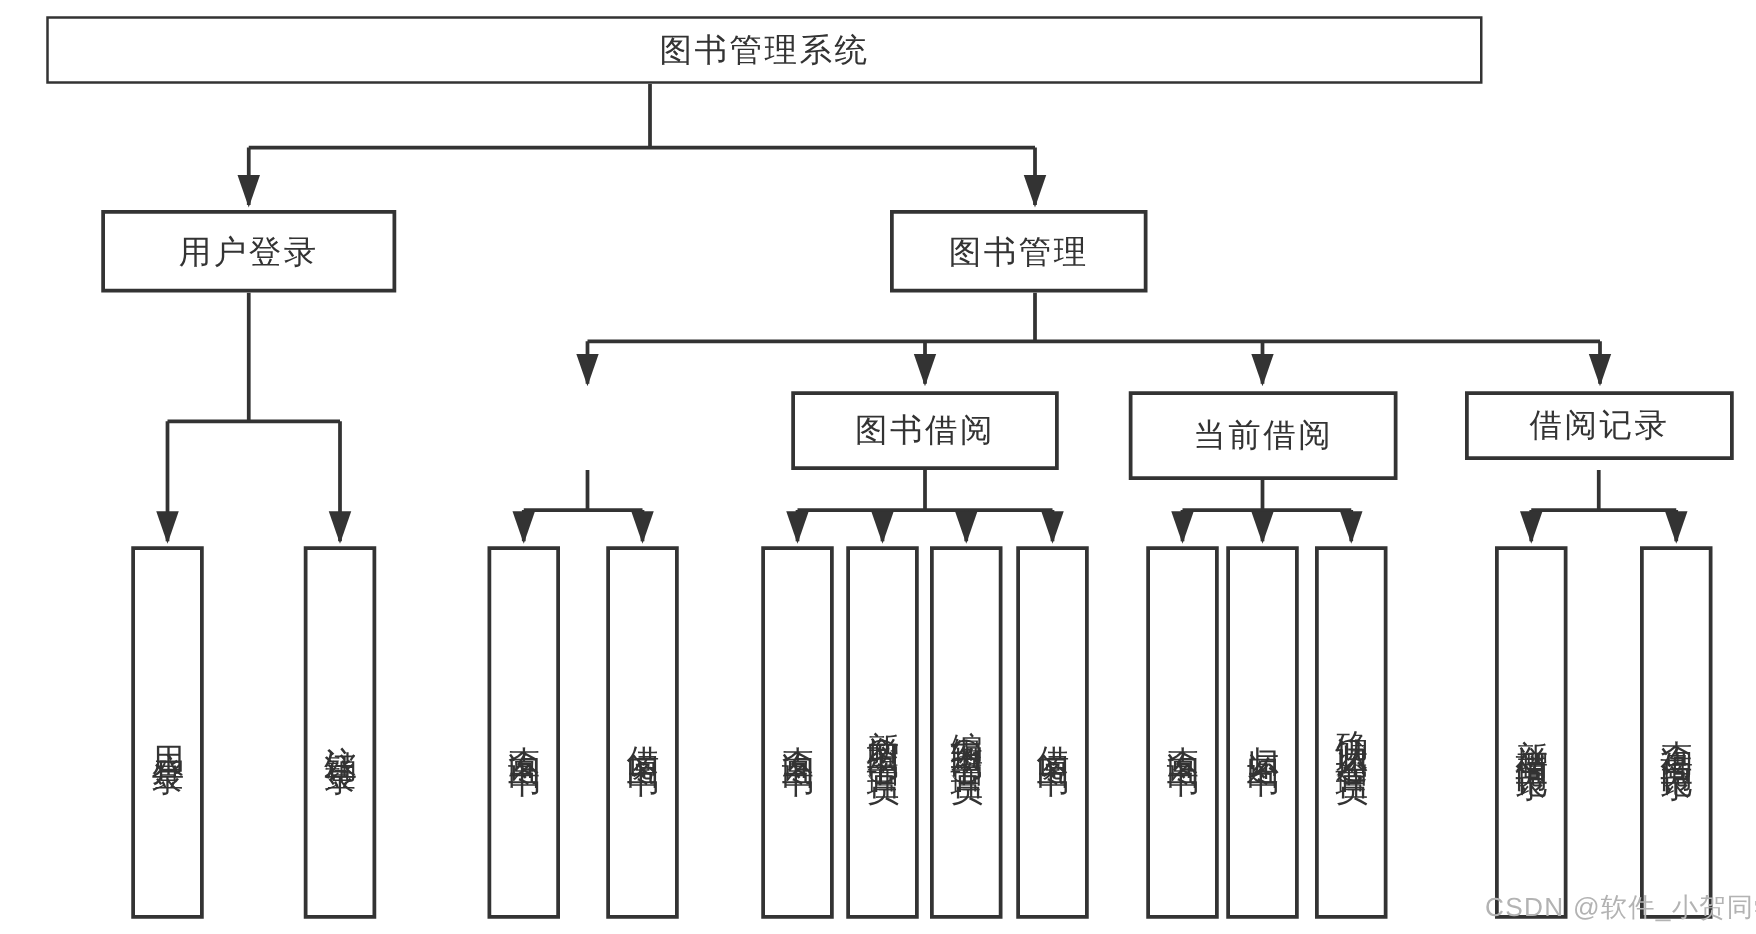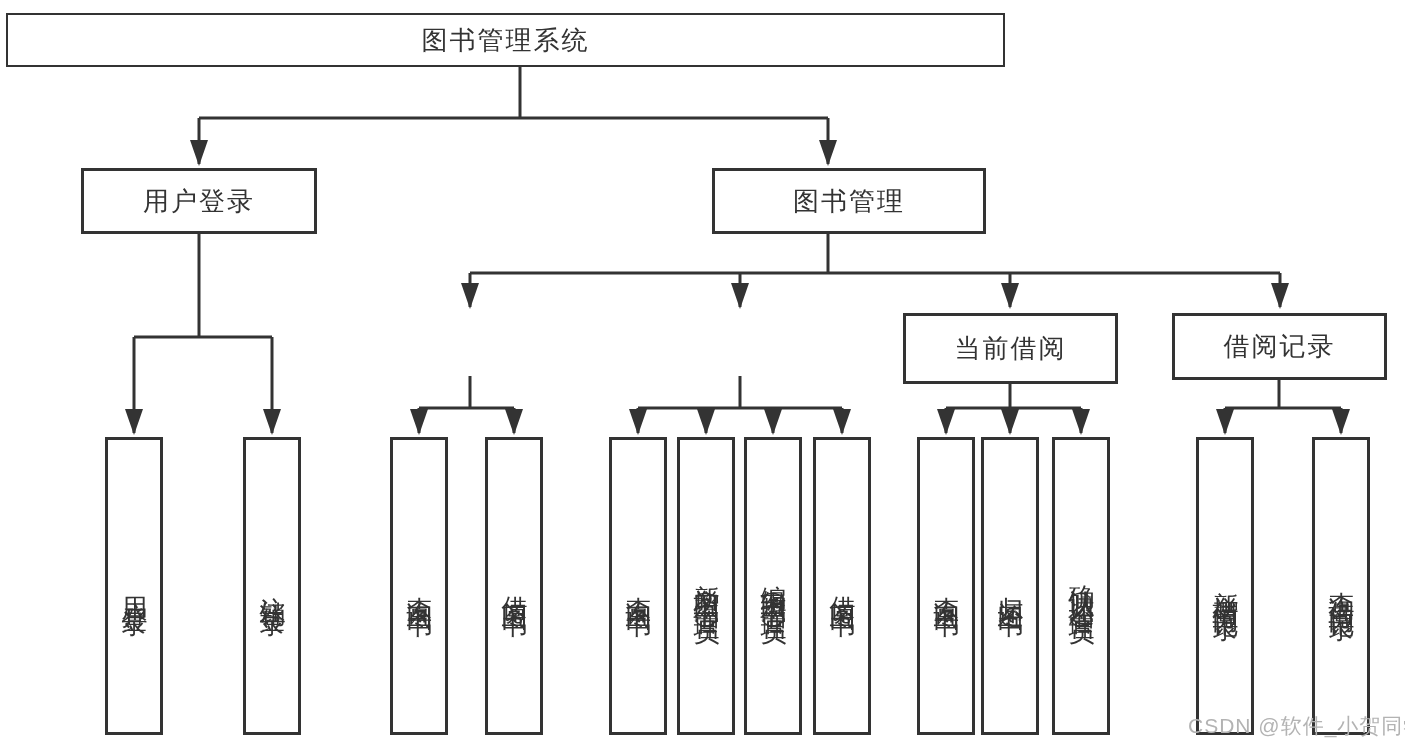--- a/index.html
+++ b/index.html
@@ -81,27 +81,28 @@
       </g>
       <g>
         <path d="M1279 376 V408"></path>
         <path d="M1225 408 H1341"></path>
         <path d="M1225 408 V433" marker-end="url(#arw)"></path>
         <path d="M1341 408 V433" marker-end="url(#arw)"></path>
       </g>
     </g>
   </svg>
 
-  <div class="hbox thin" style="left:6px;top:13px;width:999px;height:54px;">图书管理系统</div>
+  <div class="hbox thin" style="left:37px;top:13px;width:1149px;height:54px;">图书管理系统</div>
 
   <div class="hbox" style="left:81px;top:168px;width:236px;height:66px;">用户登录</div>
-  <div class="hbox" style="left:712px;top:168px;width:274px;height:66px;">图书管理</div>
+  <div class="hbox" style="left:712px;top:168px;width:206px;height:66px;">图书管理</div>
 
+  <div class="hbox" style="left:633px;top:313px;width:214px;height:63px;">图书借阅</div>
   <div class="hbox" style="left:903px;top:313px;width:215px;height:71px;">当前借阅</div>
-  <div class="hbox" style="left:1172px;top:313px;width:215px;height:67px;">借阅记录</div>
+  <div class="hbox" style="left:1172px;top:313px;width:215px;height:55px;">借阅记录</div>
 
   <div class="vbox" style="left:105px;">用户登录</div>
   <div class="vbox" style="left:243px;">注销登录</div>
 
   <div class="vbox" style="left:390px;">查询图书</div>
   <div class="vbox" style="left:485px;">借阅图书</div>
 
   <div class="vbox" style="left:609px;">查询图书</div>
   <div class="vbox" style="left:677px;">新增图书（管理员）</div>
   <div class="vbox" style="left:744px;">编辑图书（管理员）</div>

